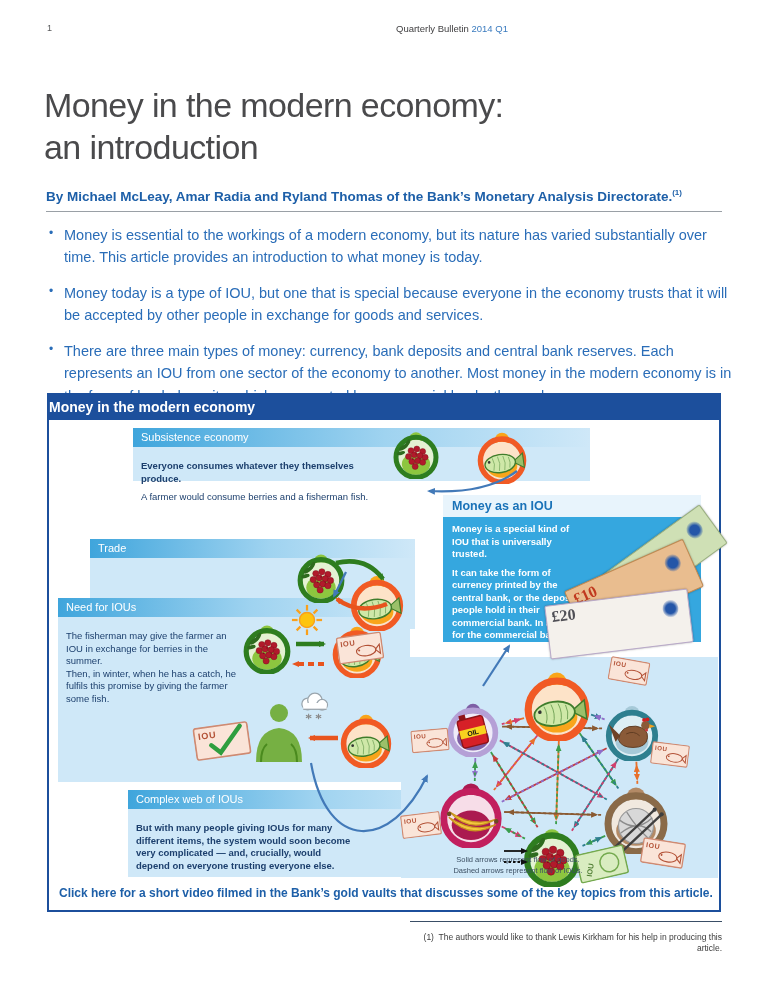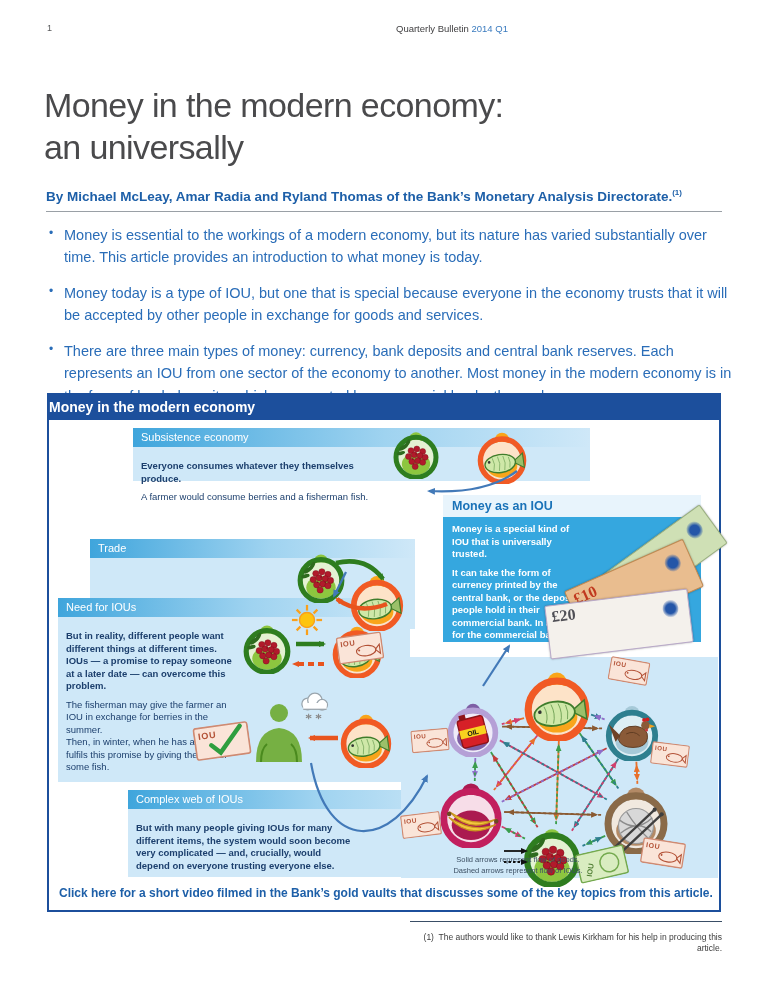--- a/index.html
+++ b/index.html
@@ -221,21 +221,21 @@
 <div class="page">
 
   <span class="hdr-num">1</span>
   <span class="hdr-journal">
     <span>Quarterly Bulletin</span>
     <span class="hdr-issue">2014 Q1</span>
   </span>
 
   <h1 class="title" style="margin:0">
     <span style="display:block">Money in the modern economy:</span>
-    <span style="display:block">an universally</span>
+    <span style="display:block">an introduction</span>
   </h1>
 
   <div class="byline">
     <span>By Michael McLeay, Amar Radia and Ryland Thomas of the Bank’s Monetary Analysis Directorate.</span><sup>(1)</sup>
   </div>
   <div class="rule"></div>
 
   <ul class="bullets">
     <li>Money is essential to the workings of a modern economy, but its nature has varied substantially over time.  This article provides an introduction to what money is today.</li>
     <li>Money today is a type of IOU, but one that is special because everyone in the economy trusts that it will be accepted by other people in exchange for goods and services.</li>
@@ -301,21 +301,20 @@
           </div>
         <div class="bn bn20">
             <span class="lbl">£20</span>
             <span class="blob"></span>
           </div>
       </div>
 
       <div class="panel" style="left:9px;top:203px;width:352px;height:184px;">
         <div class="strip">Need for IOUs</div>
         <div class="ptext" style="width:172px;">
-          <p class="b">But in reality, different people want different things at different times.  IOUs — a promise to repay someone at a later date — can overcome this problem.</p>
           <p style="margin-bottom:0">The fisherman may give the farmer an IOU in exchange for berries in the summer.</p>
           <p>Then, in winter, when he has a catch, he fulfils this promise by giving the farmer some fish.</p>
         </div>
         <svg class="av" style="left:183px;top:24px;width:52px;height:52px">
             <use href="#sym-farmer"></use>
           </svg>
         <svg class="av" style="left:233px;top:6px;width:32px;height:32px">
             <use href="#sym-sun"></use>
           </svg>
         <svg class="av" style="left:272px;top:26px;width:54px;height:54px">

